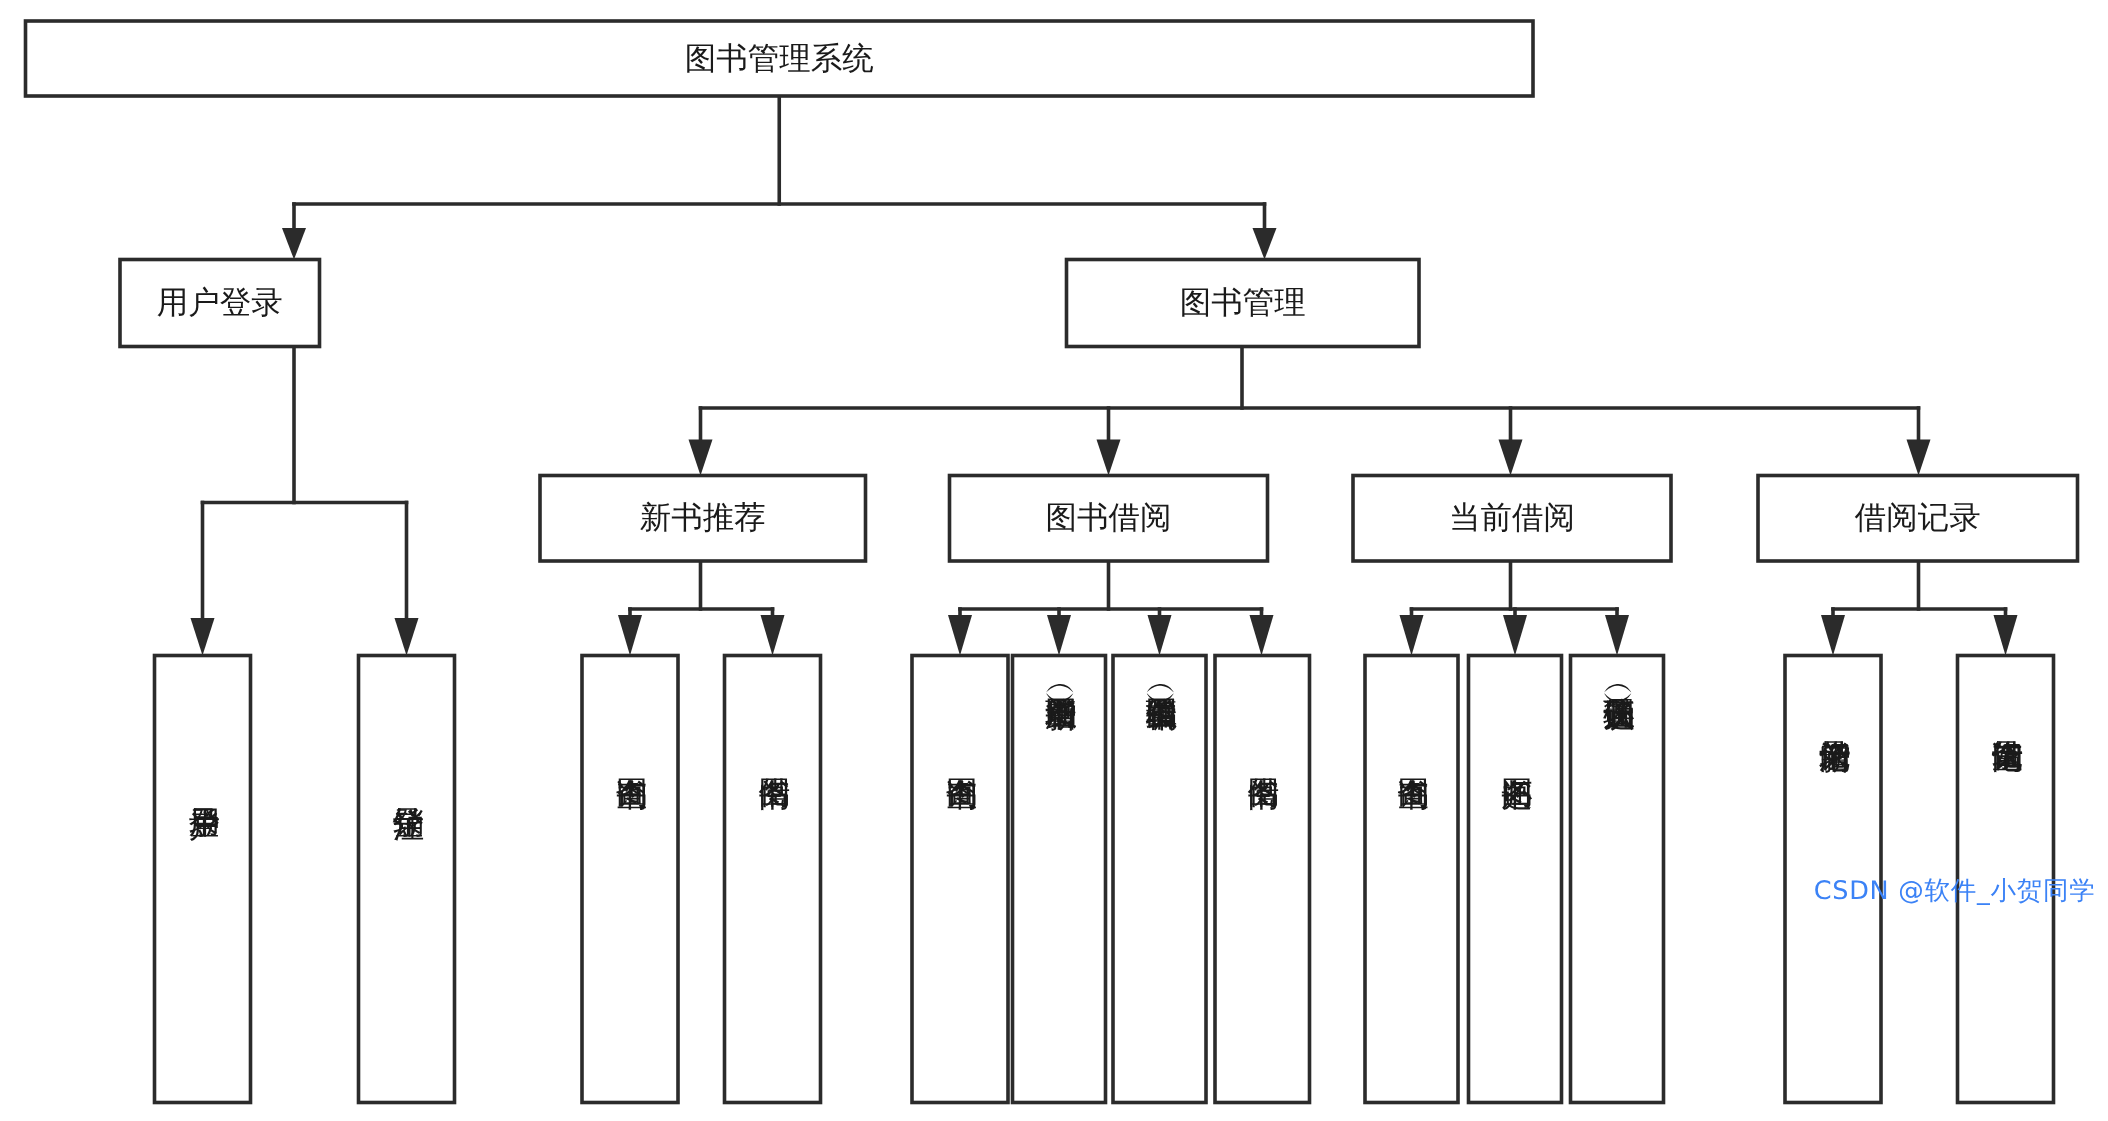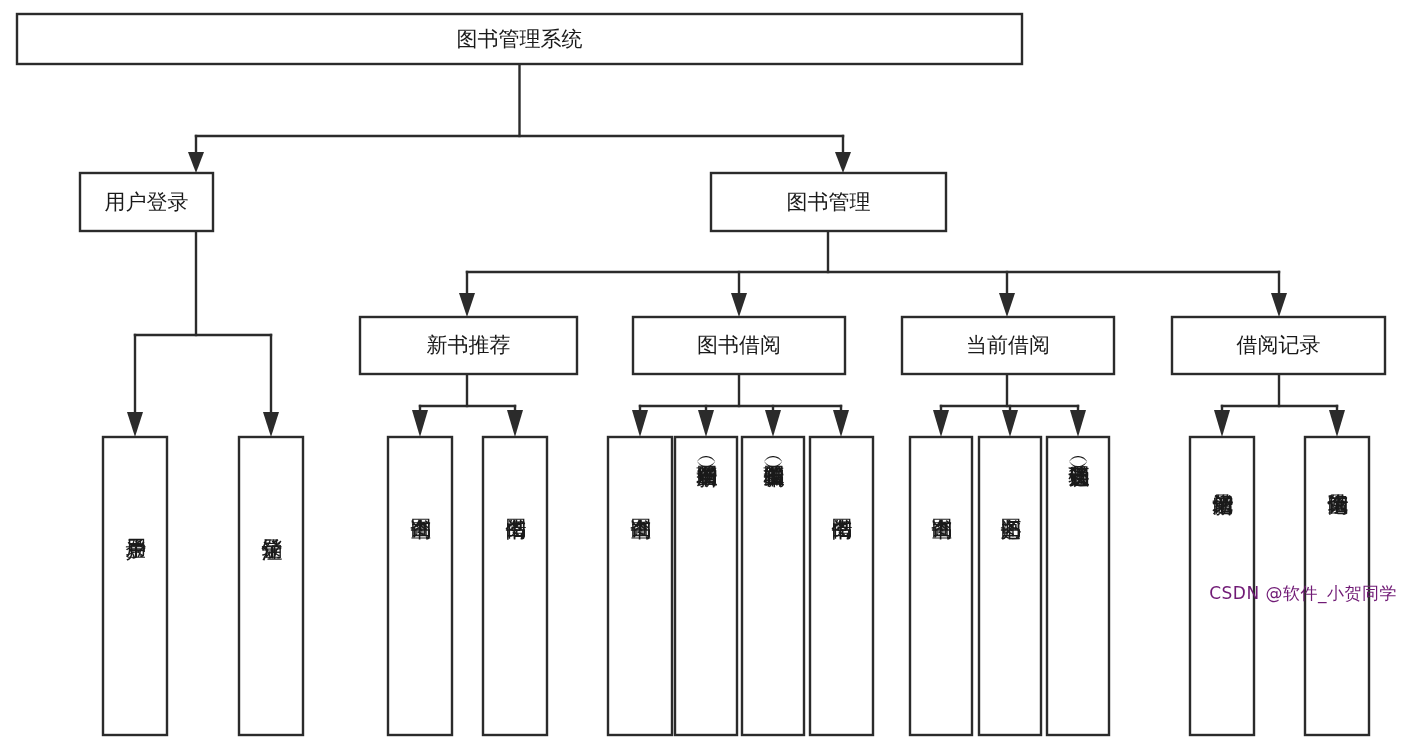--- a/index.html
+++ b/index.html
@@ -16,21 +16,21 @@
   .node-label{
     font-family:"DejaVu Sans","Liberation Sans",sans-serif;
     fill:#1a1a1a;font-size:21px;
     dominant-baseline:middle;text-anchor:middle;
     paint-order:stroke;
   }
   .node-label.vertical{font-size:21px;}
   .watermark{
     position:absolute;right:8px;bottom:4px;
     font-family:"DejaVu Sans","Liberation Sans",sans-serif;
-    font-size:17px;color:#701a75;white-space:nowrap;letter-spacing:.5px;
+    font-size:17px;color:#3b82f6;white-space:nowrap;letter-spacing:.5px;
   }
 </style>
 </head>
 <body>
 
 <div id="diagram-root">
 
   <svg id="diagram-svg" viewBox="0 0 1405 747">
 
     <g>

